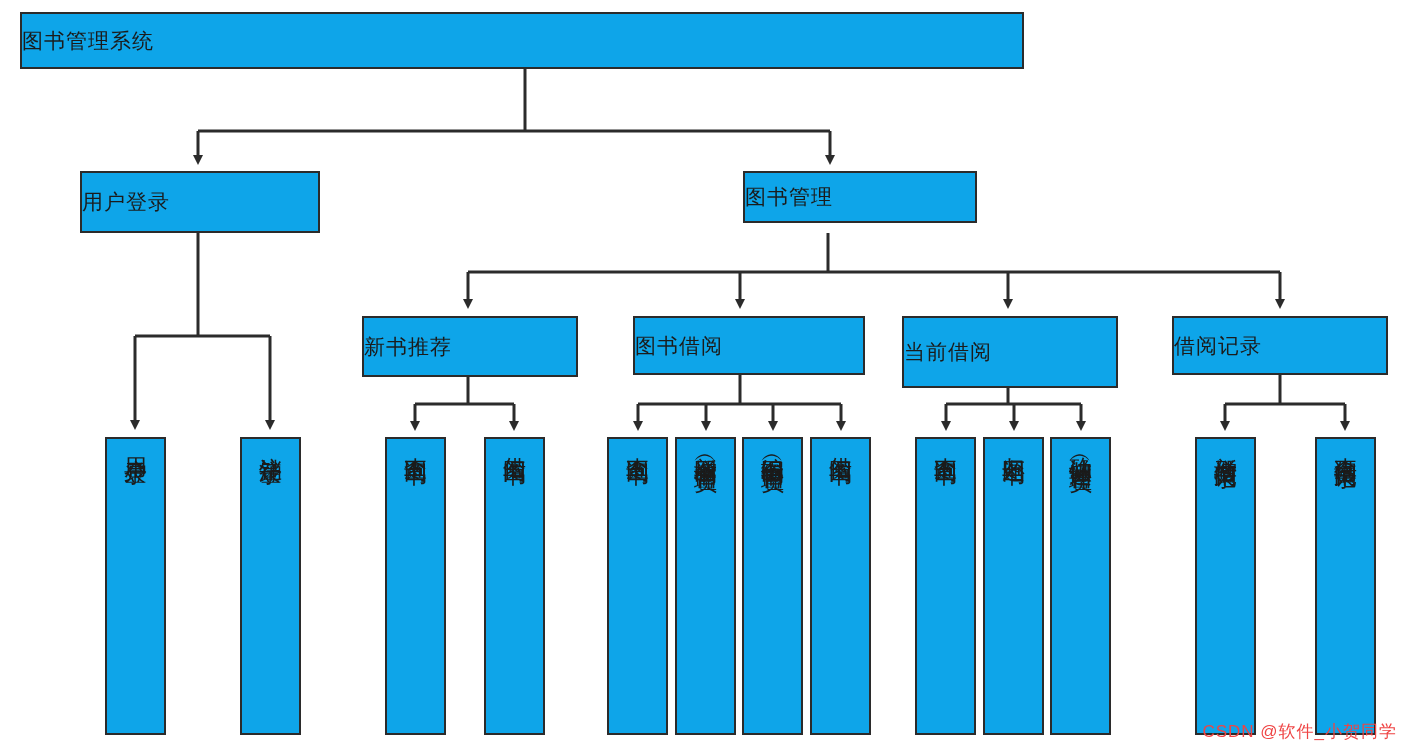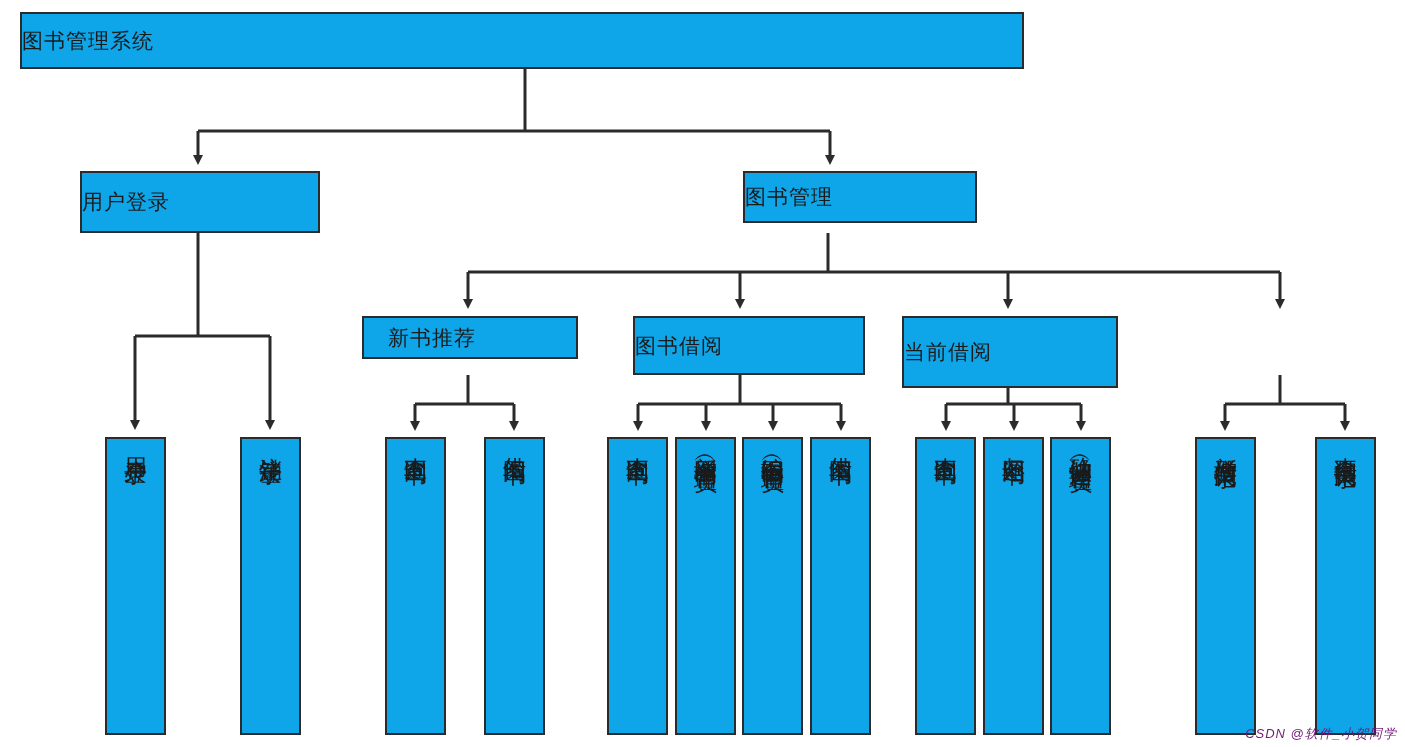--- a/index.html
+++ b/index.html
@@ -8,22 +8,22 @@
   #canvas{position:relative;width:1405px;height:747px;background:#fff;}
   svg.wires{position:absolute;left:0;top:0;width:1405px;height:747px;}
   .node{position:absolute;box-sizing:border-box;background:#0ea5e9;
         border:2.5px solid #2b2b2b;display:flex;align-items:center;
         justify-content:flex-start;color:#1b1b1b;}
   .node.h{font-size:21px;letter-spacing:1px;}
   .node.v{writing-mode:vertical-rl;text-orientation:upright;
           font-size:23px;line-height:1.18;letter-spacing:2px;
           white-space:nowrap;overflow:visible;}
   .node.v span{display:block;}
-  .watermark{position:absolute;right:8px;bottom:4px;font-size:13px;
-             color:#701a75;letter-spacing:1px;white-space:nowrap;font-style:italic;}
+  .watermark{position:absolute;right:8px;bottom:4px;font-size:17px;
+             color:#ef4444;letter-spacing:1px;white-space:nowrap;}
 </style>
 </head>
 <body>
 
 <div id="canvas">
 
   <svg class="wires" viewBox="0 0 1405 747">
     <defs>
       <marker id="arrow" markerWidth="10" markerHeight="10" refX="5" refY="5" orient="auto" markerUnits="userSpaceOnUse">
         <path d="M0,0 L10,5 L0,10 z" fill="#2b2b2b"></path>
@@ -77,28 +77,31 @@
     <span>图书管理系统</span>
   </div>
 
   <div class="node h" style="left:80px;top:171px;width:240px;height:62px;">
     <span>用户登录</span>
   </div>
   <div class="node h" style="left:712px;top:171px;width:234px;height:52px;margin-left:31px;">
     <span>图书管理</span>
   </div>
 
-  <div class="node h" style="left:362px;top:316px;width:216px;height:43px;padding-left:24px;">
+  <div class="node h" style="left:362px;top:316px;width:216px;height:61px;">
     <span>新书推荐</span>
   </div>
   <div class="node h" style="left:633px;top:316px;width:232px;height:59px;">
     <span>图书借阅</span>
   </div>
   <div class="node h" style="left:902px;top:316px;width:216px;height:72px;">
     <span>当前借阅</span>
+  </div>
+  <div class="node h" style="left:1172px;top:316px;width:216px;height:59px;">
+    <span>借阅记录</span>
   </div>
 
   <div class="node v" style="left:105px;top:437px;width:61px;height:298px;">
     <span>用户登录</span>
   </div>
   <div class="node v" style="left:240px;top:437px;width:61px;height:298px;">
     <span>注销登录</span>
   </div>
 
   <div class="node v" style="left:385px;top:437px;width:61px;height:298px;">

